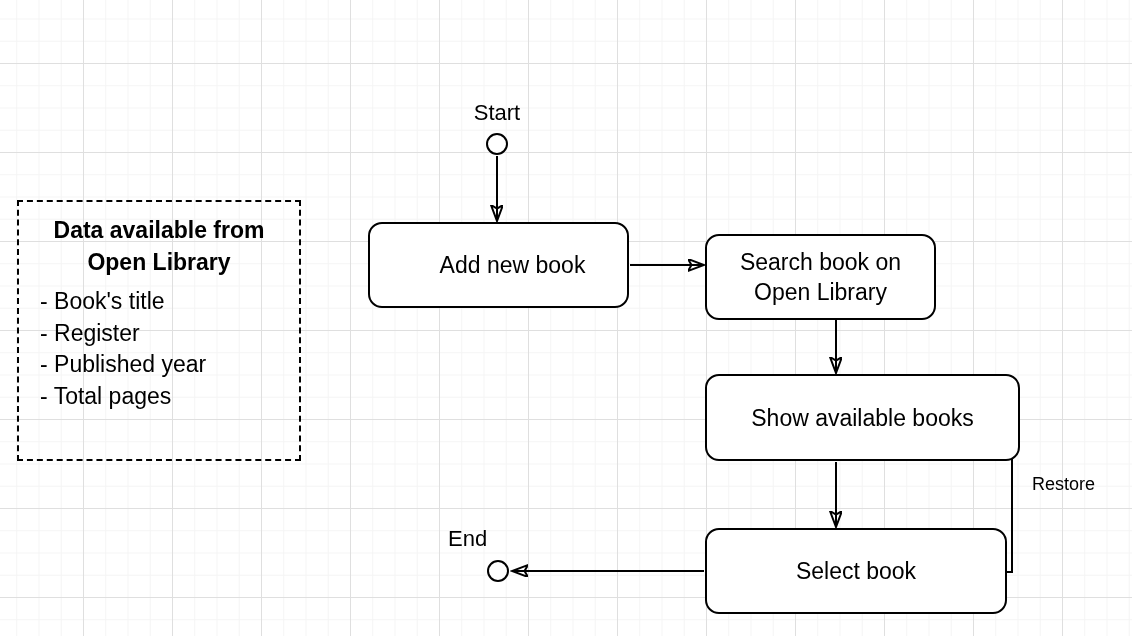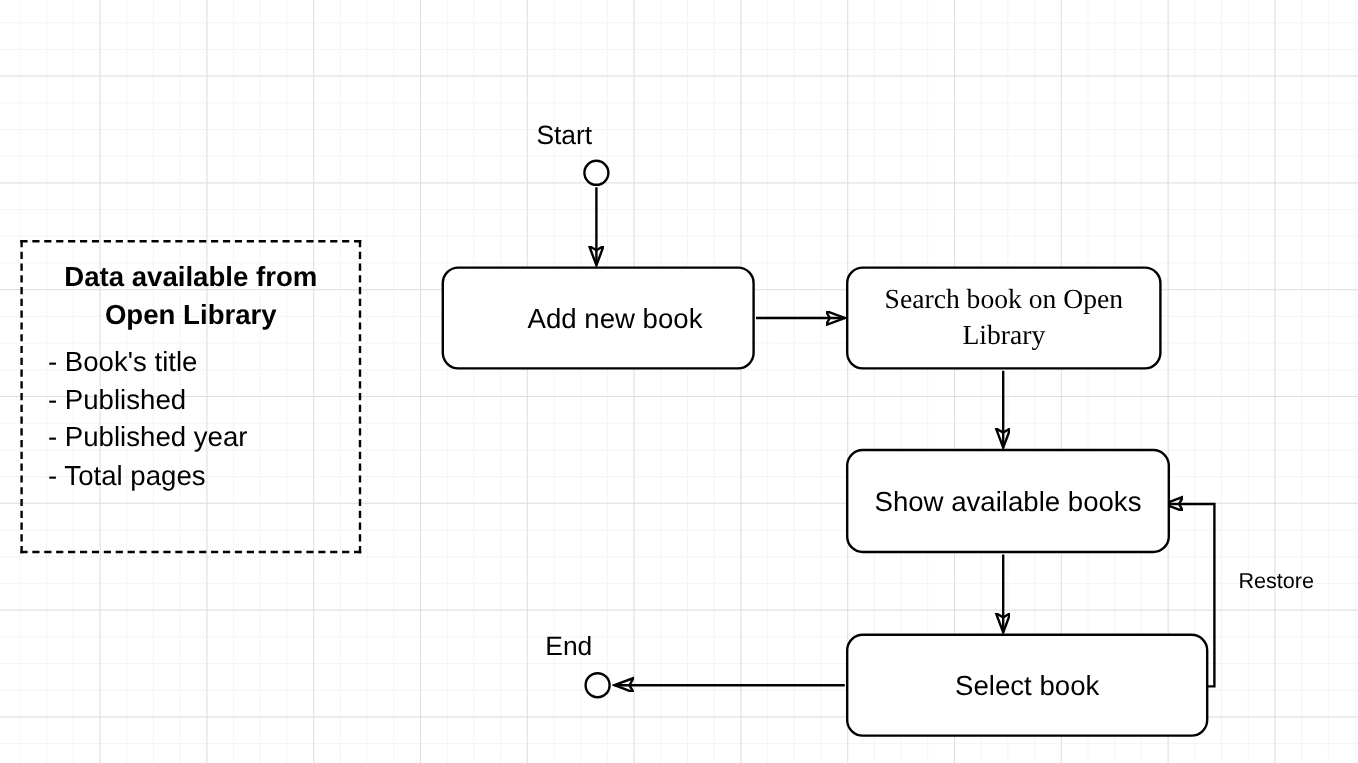--- a/index.html
+++ b/index.html
@@ -57,61 +57,61 @@
     border-radius: 14px;
     display: flex;
     align-items: center;
     justify-content: center;
     text-align: center;
     font-size: 23px;
     line-height: 30px;
     padding: 0 4px;
   }
   #node-add    { left: 368px; top: 222px; width: 261px; height: 86px; padding-left: 32px; }
-  #node-search { left: 705px; top: 222px; width: 263px; height: 86px; font-family: Liberation Serif, serif; }
-  #node-show   { left: 705px; top: 374px; width: 270px; height: 87px; }
+  #node-search { left: 705px; top: 234px; width: 231px; height: 86px; }
+  #node-show   { left: 705px; top: 374px; width: 315px; height: 87px; }
   #node-select { left: 705px; top: 528px; width: 302px; height: 86px; }
   .terminal {
     position: absolute;
     width: 22px; height: 22px;
     box-sizing: border-box;
     border: 2px solid #000;
     border-radius: 50%;
     background: #ffffff;
   }
   #start-circle { left: 486px; top: 133px; }
   #end-circle   { left: 487px; top: 560px; }
   .float-label {
     position: absolute;
     font-size: 22px;
     line-height: 26px;
     white-space: nowrap;
   }
-  #start-label   { left: 447px; top: 100px; width: 100px; text-align: left; }
-  #end-label     { left: 424px; top: 526px; width: 100px; text-align: center; }
+  #start-label   { left: 447px; top: 100px; width: 100px; text-align: center; }
+  #end-label     { left: 448px; top: 526px; width: 100px; }
   #restore-label { left: 1032px; top: 471px; font-size: 18px; }
   .edges-layer {
     position: absolute;
     left: 0; top: 0;
     width: 1132px; height: 636px;
     pointer-events: none;
   }
   .edges-layer path { fill: none; stroke: #000; stroke-width: 2; }
 </style>
 </head>
 <body>
 
 <div class="canvas">
 
 
   <div class="note">
     <div class="note-heading">Data available from Open Library</div>
     <div class="note-list">
       <div>- Book's title</div>
-      <div>- Published</div>
+      <div>- Register</div>
       <div>- Published year</div>
       <div>- Total pages</div>
     </div>
   </div>
 
   <svg class="edges-layer" viewBox="0 0 1132 636" xmlns="http://www.w3.org/2000/svg">
     <defs>
       <marker id="arrow" markerUnits="userSpaceOnUse" markerWidth="18" markerHeight="14" refX="16" refY="6" orient="auto">
         <path d="M0,0 L16,6 L0,12 L3.5,6 Z" fill="#000" stroke="none"></path>
       </marker>

